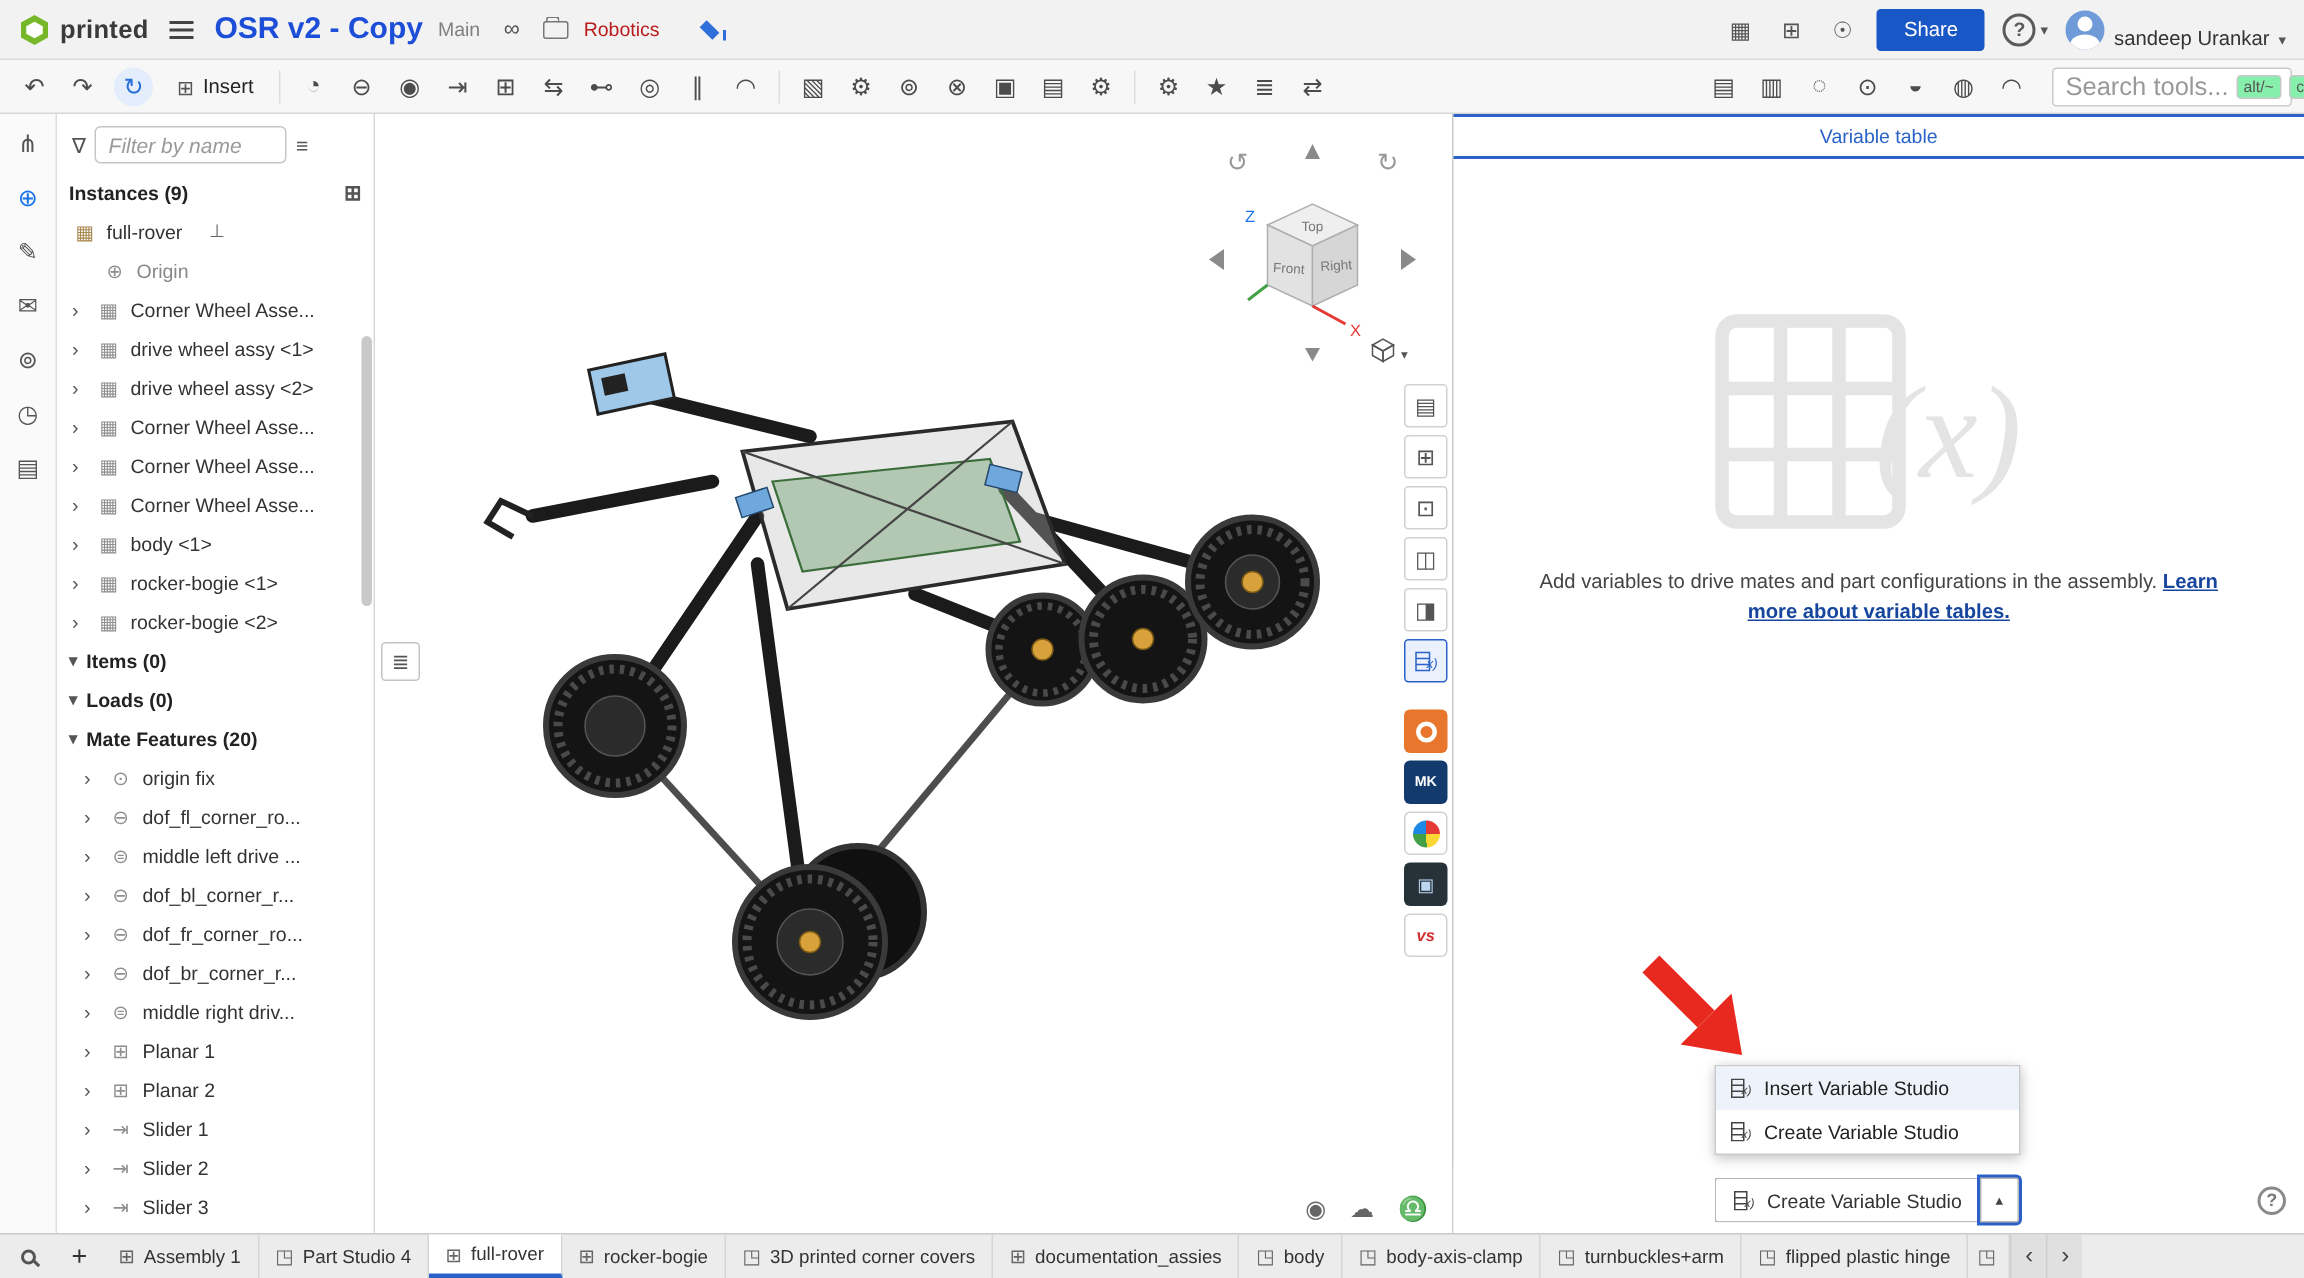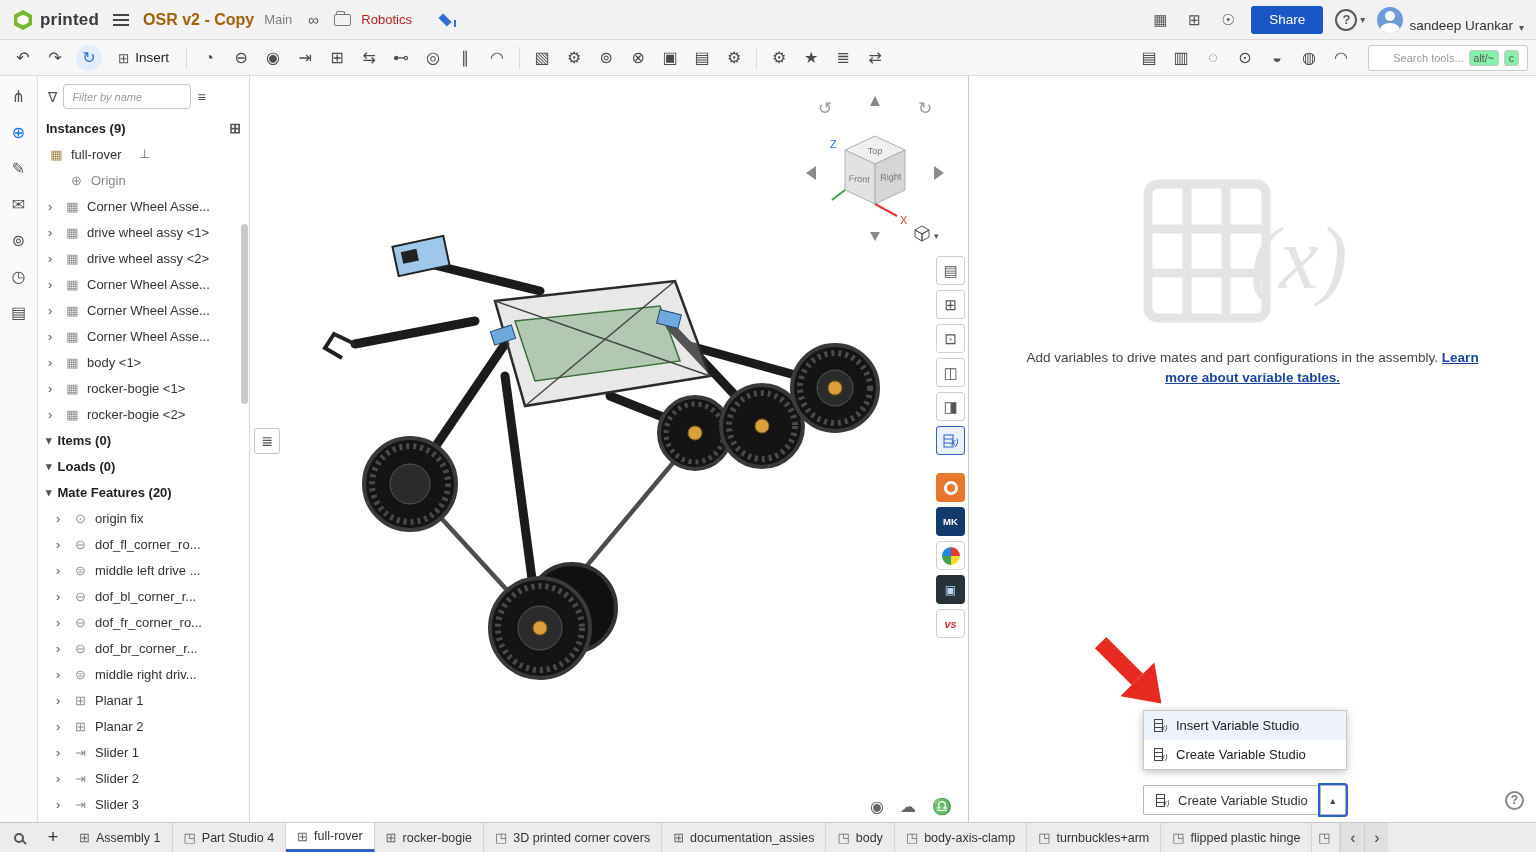--- a/index.html
+++ b/index.html
@@ -8,21 +8,21 @@
          display:flex; flex-direction:column; }
 
   
   .hdr { flex:0 0 40px; background:#f2f2f2; border-bottom:1px solid #d9d9d9;
          display:flex; align-items:center; padding:0 12px; gap:10px; }
   .hdr-left { display:flex; align-items:center; gap:10px; flex:1; min-width:0; }
   .logo { display:flex; align-items:center; gap:6px; }
   .logo-text { font-size:17px; font-weight:bold; color:#3a3a3a; letter-spacing:.2px; }
   .hamb { width:16px; height:12px; border-top:2px solid #444; border-bottom:2px solid #444; position:relative; margin:0 4px; cursor:pointer; }
   .hamb::after { content:""; position:absolute; left:0; right:0; top:3px; height:2px; background:#444; }
-  .doc-title { font-size:16px; font-weight:bold; color:#a16207; white-space:nowrap; }
+  .doc-title { font-size:20px; font-weight:bold; color:#1d4ed8; white-space:nowrap; }
   .branch { font-size:13px; color:#808080; }
   .glyph { display:inline-flex; align-items:center; justify-content:center; color:#555; }
   .hdr .glyph { font-size:15px; width:22px; height:22px; cursor:pointer; }
   .folder { width:17px; height:12px; border:1.5px solid #777; border-radius:2px; position:relative; }
   .folder::before { content:""; position:absolute; top:-4px; left:1px; width:7px; height:3px; border:1.5px solid #777; border-bottom:none; border-radius:2px 2px 0 0; }
   .project { color:#b91c1c; }
   .gradcap { width:18px; height:14px; position:relative; margin-left:16px; }
   .gradcap::before { content:""; position:absolute; left:1px; top:1px; width:12px; height:12px; background:#2e6fd9; transform:rotate(45deg) scaleY(.55); }
   .gradcap::after { content:""; position:absolute; right:0; top:7px; width:2px; height:7px; background:#2e6fd9; }
   .hdr-right { display:flex; align-items:center; gap:12px; }
@@ -40,38 +40,38 @@
   .tbar { flex:0 0 36px; background:#f7f7f7; border-bottom:1px solid #d7d7d7;
           display:flex; align-items:center; padding:0 8px; gap:2px; }
   .tbi { width:30px; height:28px; display:flex; align-items:center; justify-content:center;
          font-size:16px; color:#4c4c4c; cursor:pointer; border-radius:3px; }
   .tbi.rot { color:#2a6fd6; background:#e3edfb; border-radius:50%; width:26px; height:26px; margin:0 4px; }
   .sep { width:1px; height:22px; background:#ddd; margin:0 5px; }
   .insert-btn { display:flex; align-items:center; gap:6px; padding:0 10px; height:28px;
                 font-size:13.5px; color:#222; cursor:pointer; border-radius:3px; }
   .search-tools { margin-left:10px; display:flex; align-items:center; gap:5px; background:#fff;
                   border:1px solid #ccc; border-radius:3px; height:26px; padding:0 8px; width:160px; }
-  .search-tools .ph { color:#999; font-size:11px; flex:1; white-space:nowrap;text-align:right; }
+  .search-tools .ph { color:#999; font-size:17px; flex:1; white-space:nowrap;text-align:right; }
   kbd { background:#86efac; border:1px solid #c8c8c8; border-radius:3px; font-family:inherit;
         font-size:10.5px; color:#555; padding:1px 4px; }
   .tbar-right { margin-left:auto; display:flex; align-items:center; gap:2px; }
 
   
   .main { flex:1; display:flex; min-height:0; }
 
   .rail { flex:0 0 38px; background:#fafafa; border-right:1px solid #ddd;
           display:flex; flex-direction:column; align-items:center; padding-top:6px; gap:8px; }
   .rail .glyph { width:28px; height:28px; font-size:16px; cursor:pointer; border-radius:3px; }
 
   
   .lpanel { flex:0 0 212px; background:#fff; border-right:1px solid #d7d7d7; position:relative; overflow:hidden; }
   .lp-controls { display:flex; align-items:center; gap:6px; padding:8px 8px 6px 10px; }
   .lp-controls .glyph { font-size:14px; cursor:pointer; }
   .filter-input { width:128px; height:25px; border:1px solid #c6c6c6; border-radius:4px;
-                  font-family:inherit; font-size:11px; font-style:italic; padding:0 8px; color:#555; }
+                  font-family:inherit; font-size:14px; font-style:italic; padding:0 8px; color:#555; }
   .filter-input::placeholder { color:#9a9a9a; }
   .sec-hdr { display:flex; align-items:center; gap:6px; height:26px; padding:0 8px;
              font-weight:bold; color:#222; cursor:pointer; }
   .sec-hdr .glyph { font-size:11px; }
   .sec-hdr .right-ic { margin-left:auto; font-size:14px; color:#555; cursor:pointer; }
   .trow { display:flex; align-items:center; gap:6px; height:26px; padding:0 4px 0 10px;
           font-size:13px; color:#333; cursor:pointer; white-space:nowrap; }
   .trow.indent { padding-left:18px; }
   .chev { width:10px; color:#555; font-size:13px; flex:0 0 auto; }
   .ticon { width:17px; text-align:center; font-size:13px; color:#8f8f8f; position:relative; flex:0 0 auto; }
@@ -496,20 +496,21 @@
     </div>
 
     <div class="vp-bottom-icons">
       <span class="glyph">◉</span>
       <span class="glyph">☁</span>
       <span class="glyph">♎</span>
     </div>
   </section>
 
   <aside class="rpanel">
+    <div class="rp-title">Variable table</div>
 
     <div class="rp-empty">
       <svg width="230" height="150" viewBox="0 0 230 150">
         <g stroke="#e4e4e4" stroke-width="9" fill="none">
           <rect x="10" y="8" width="118" height="134" rx="10"></rect>
           <line x1="10" y1="53" x2="128" y2="53"></line>
           <line x1="10" y1="97" x2="128" y2="97"></line>
           <line x1="49" y1="8" x2="49" y2="142"></line>
           <line x1="88" y1="8" x2="88" y2="142"></line>
         </g>

